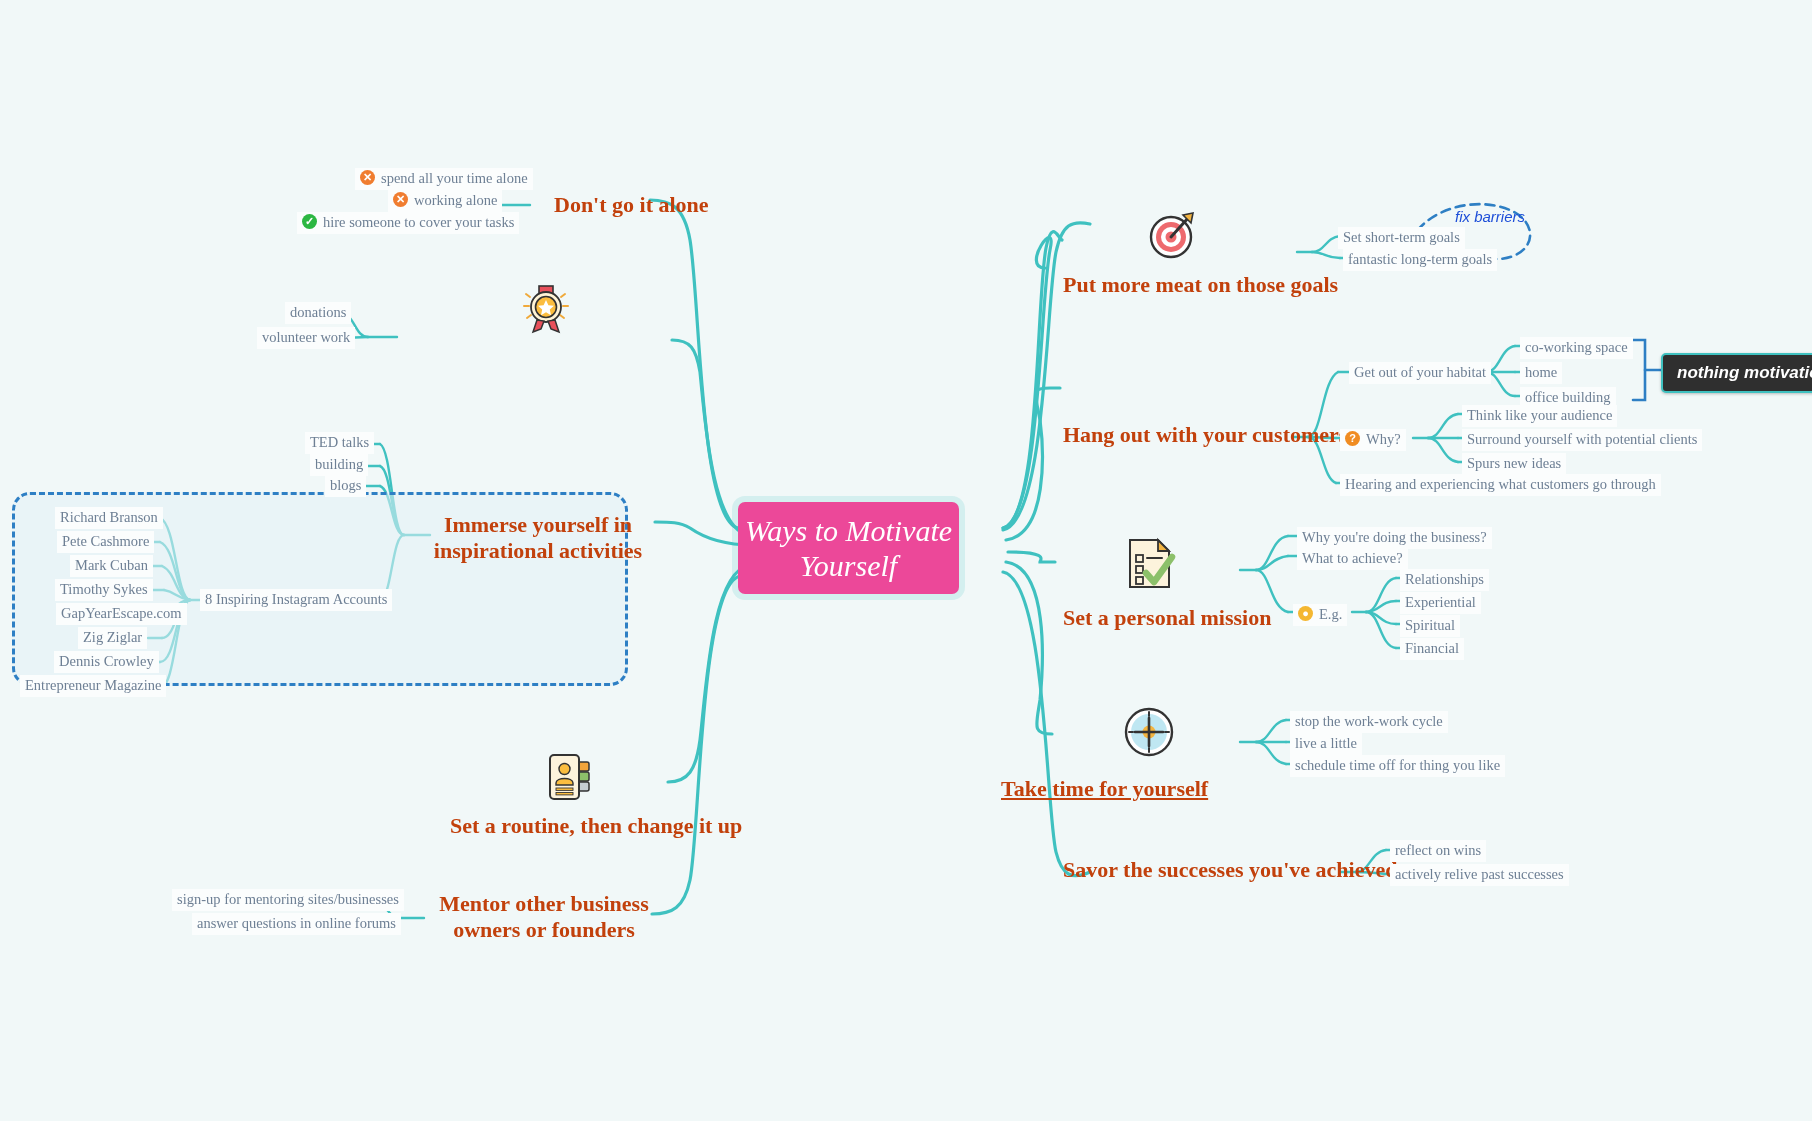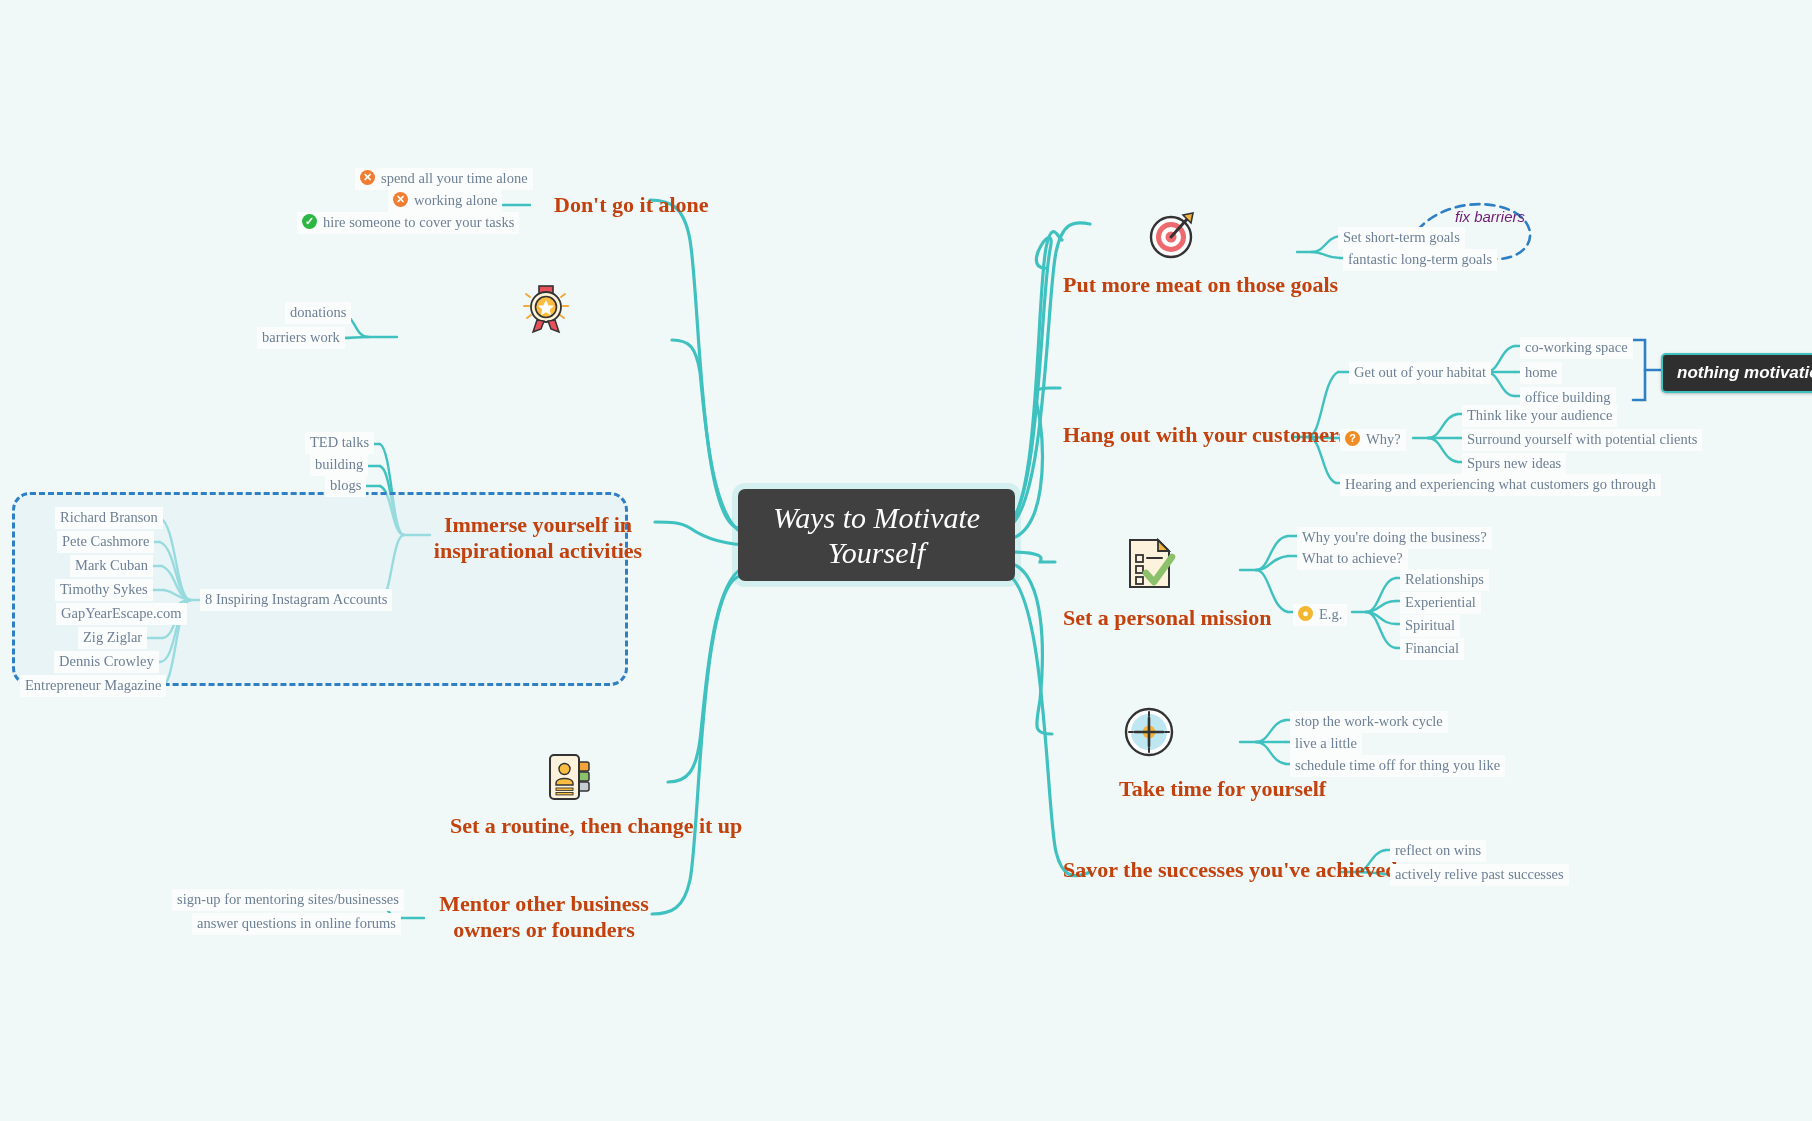--- a/index.html
+++ b/index.html
@@ -10,22 +10,22 @@
     overflow:hidden;
     position:relative;
   }
   #canvas{position:absolute;left:0;top:0;width:1812px;height:1121px;}
   svg.links{position:absolute;left:0;top:0;width:1812px;height:1121px;pointer-events:none;}
 
   .node{position:absolute;}
 
   
   .root{
-    left:738px;top:489px;width:277px;height:92px;
-    background:#404040;
+    left:738px;top:502px;width:221px;height:92px;
+    background:#ec4899;
     border-radius:7px;
     box-shadow:0 0 0 6px rgba(63,193,192,0.16);
     display:flex;align-items:center;justify-content:center;
     text-align:center;
     color:#ffffff;
     font-style:italic;
     font-size:30px;
     line-height:1.18;
     font-family:"Liberation Serif", serif;
   }
@@ -84,21 +84,21 @@
     border-radius:5px;
     padding:8px 14px;
     color:#ffffff;
     font-family:"Liberation Sans", sans-serif;
     font-style:italic;font-weight:bold;font-size:17px;
     white-space:nowrap;
     box-shadow:0 1px 3px rgba(0,0,0,0.25);
   }
   .fixbar{
     position:absolute;left:1455px;top:208px;
-    color:#701a75;font-size:15px;font-style:italic;
+    color:#1d4ed8;font-size:15px;font-style:italic;
     font-family:"Liberation Sans", sans-serif;
     white-space:nowrap;
   }
 
   .icon{position:absolute;}
 </style>
 </head>
 <body>
 
 <div id="canvas">
@@ -281,21 +281,21 @@
     <span class="badge x"><span class="g">✕</span></span><span>working alone</span>
   </div>
   <div class="node leaf" style="left:297px;top:212px;">
     <span class="badge ok"><span class="g">✓</span></span><span>hire someone to cover your tasks</span>
   </div>
 
   <div class="node leaf" style="left:285px;top:302px;">
     <span>donations</span>
   </div>
   <div class="node leaf" style="left:257px;top:327px;">
-    <span>barriers work</span>
+    <span>volunteer work</span>
   </div>
 
   <svg class="icon" style="left:517px;top:280px;" width="58" height="58" viewBox="0 0 58 58">
     <g stroke="#f0a93a" stroke-width="2" stroke-linecap="round">
       <path d="M9,14 L13,17"></path>
         <path d="M48,14 L44,17"></path>
         <path d="M7,26 L12,26"></path>
         <path d="M51,26 L46,26"></path>
       <path d="M10,38 L14,35"></path>
         <path d="M47,38 L43,35"></path>
@@ -455,21 +455,21 @@
   <div class="node leaf" style="left:1400px;top:592px;">
     <span>Experiential</span>
   </div>
   <div class="node leaf" style="left:1400px;top:615px;">
     <span>Spiritual</span>
   </div>
   <div class="node leaf" style="left:1400px;top:638px;">
     <span>Financial</span>
   </div>
 
-  <div class="node branch" style="left:1119px;top:776px;">
+  <div class="node branch" style="left:1001px;top:776px;text-decoration:underline;">
     <span>Take time for yourself</span>
   </div>
 
   <svg class="icon" style="left:1122px;top:705px;" width="54" height="54" viewBox="0 0 54 54">
     <circle cx="27" cy="27" r="23" fill="#fff" stroke="#333" stroke-width="2.4"></circle>
     <circle cx="27" cy="27" r="18" fill="#bfe7f2"></circle>
     <circle cx="27" cy="27" r="6.5" fill="#f2b441"></circle>
     <g stroke="#333" stroke-width="2.6" stroke-linecap="round">
       <path d="M27,13 L27,41"></path>
         <path d="M13,27 L41,27"></path>

